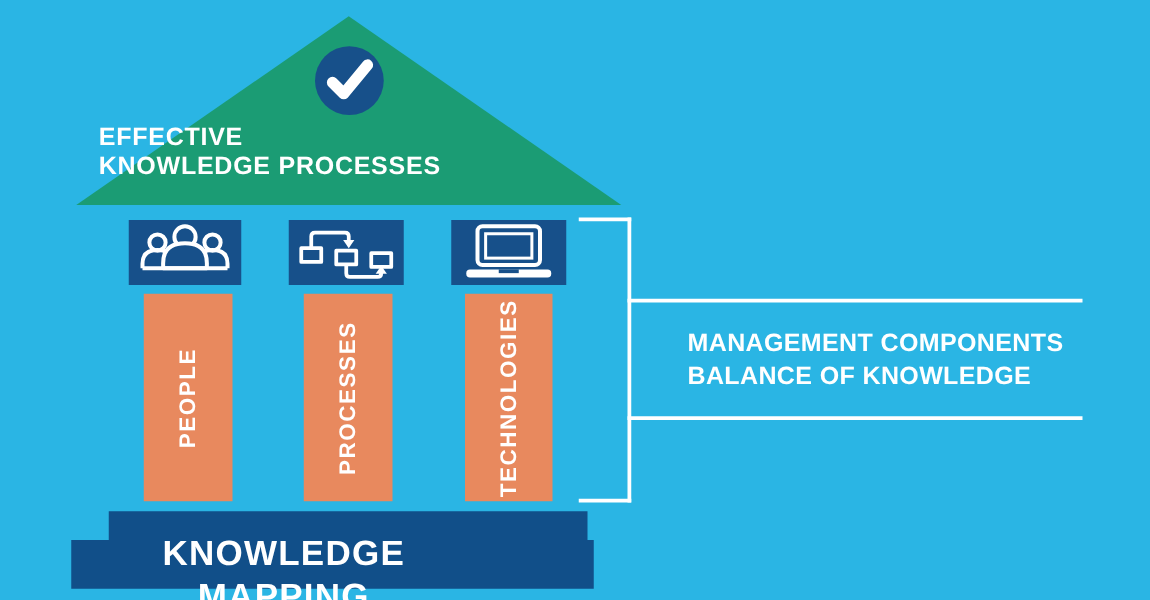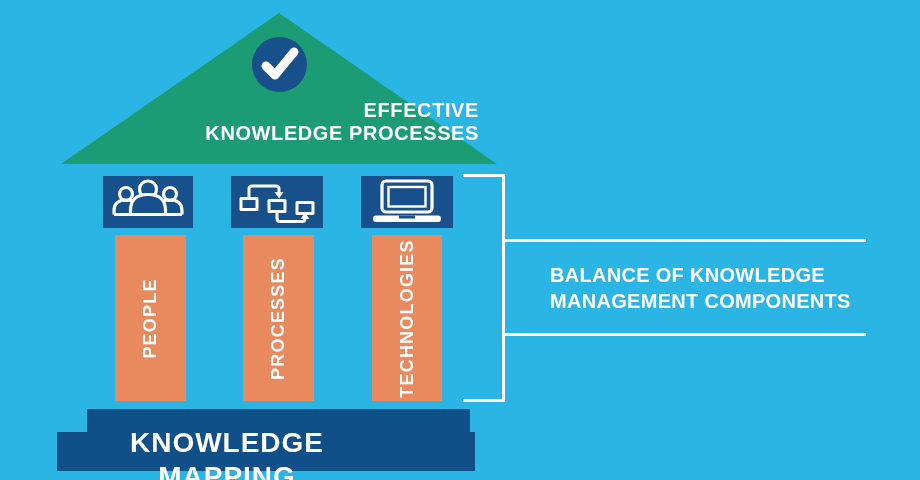--- a/index.html
+++ b/index.html
@@ -35,21 +35,21 @@
   .roof-badge {
     left: 252px; top: 37px;
     width: 55px; height: 55px;
     border-radius: 50%;
     background: var(--dark-blue);
     display: flex; align-items: center; justify-content: center;
   }
   .roof-title {
     left: 79px; top: 99px;
     width: 400px;
-    text-align: right;
+    text-align: left;
     color: var(--text-white);
     font-weight: 700;
     font-size: 20px;
     line-height: 23px;
     letter-spacing: 0.6px;
   }
 
   
   .capital {
     top: 176px; height: 52px;
@@ -180,17 +180,17 @@
   <div class="abs base-bottom"></div>
   <div class="abs base-label">KNOWLEDGE MAPPING</div>
 
   <div class="abs bline bline-arm-top"></div>
   <div class="abs bline bline-vertical"></div>
   <div class="abs bline bline-arm-bottom"></div>
   <div class="abs bline bline-long-top"></div>
   <div class="abs bline bline-long-bottom"></div>
 
   <div class="abs annotation">
+    <div>MANAGEMENT COMPONENTS</div>
     <div>BALANCE OF KNOWLEDGE</div>
-    <div>MANAGEMENT COMPONENTS</div>
   </div>
 
 </div>
 
 </body></html>

